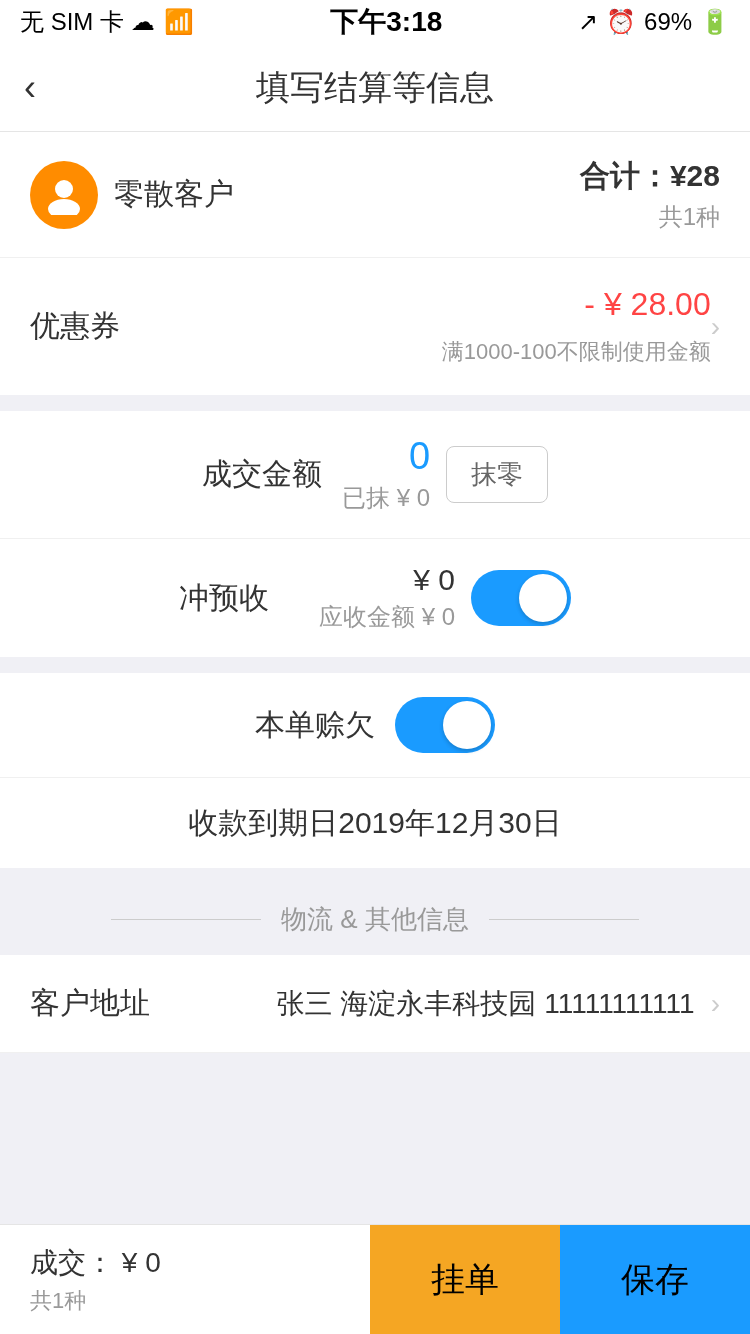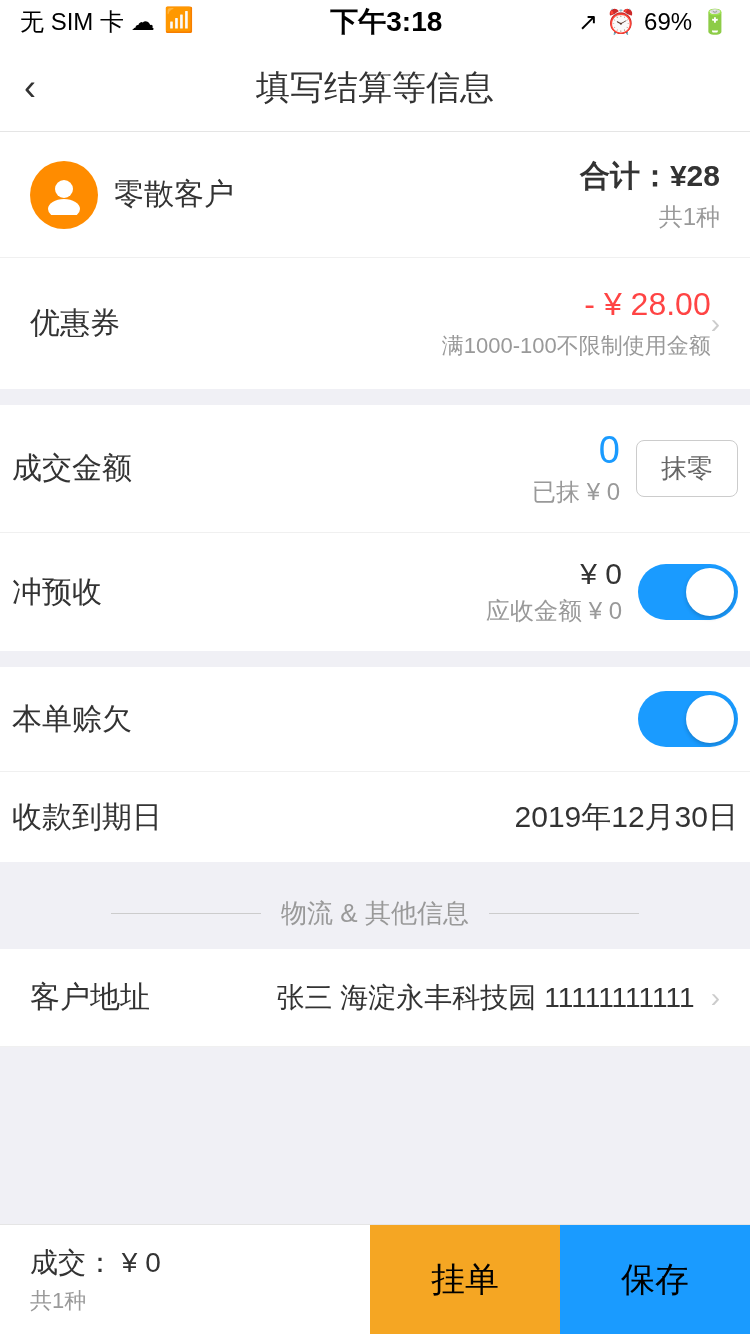--- a/index.html
+++ b/index.html
@@ -18,21 +18,21 @@
     .status-bar {
       height: 44px;
       background: #fff;
       display: flex;
       align-items: center;
       justify-content: space-between;
       padding: 0 20px;
       font-size: 24px;
       color: #000;
     }
-    .status-left { display: flex; align-items: flex-start; gap: 10px; }
+    .status-left { display: flex; align-items: center; gap: 10px; }
     .status-center { font-weight: 600; font-size: 28px; }
     .status-right { display: flex; align-items: center; gap: 8px; font-size: 24px; }
 
     
     .nav-bar {
       height: 88px;
       background: #fff;
       display: flex;
       align-items: center;
       justify-content: center;
@@ -124,36 +124,36 @@
       text-align: right;
     }
     .coupon-amount {
       font-size: 32px;
       color: #ff4444;
       font-weight: 500;
     }
     .coupon-desc {
       font-size: 22px;
       color: #999;
-      margin-top: 8px;
+      margin-top: 14px;
     }
     .chevron-right {
       color: #ccc;
       font-size: 28px;
     }
 
     
     .form-section {
       background: #fff;
       margin-bottom: 16px;
     }
     .form-row {
       display: flex;
       align-items: center;
-      justify-content: space-between;
+      justify-content: center;
       padding: 24px 12px;
       border-bottom: 1px solid #f0f0f0;
       min-height: 90px;
     }
     .form-row:last-child { border-bottom: none; }
     .form-label {
       font-size: 30px;
       color: #333;
       min-width: 140px;
     }

